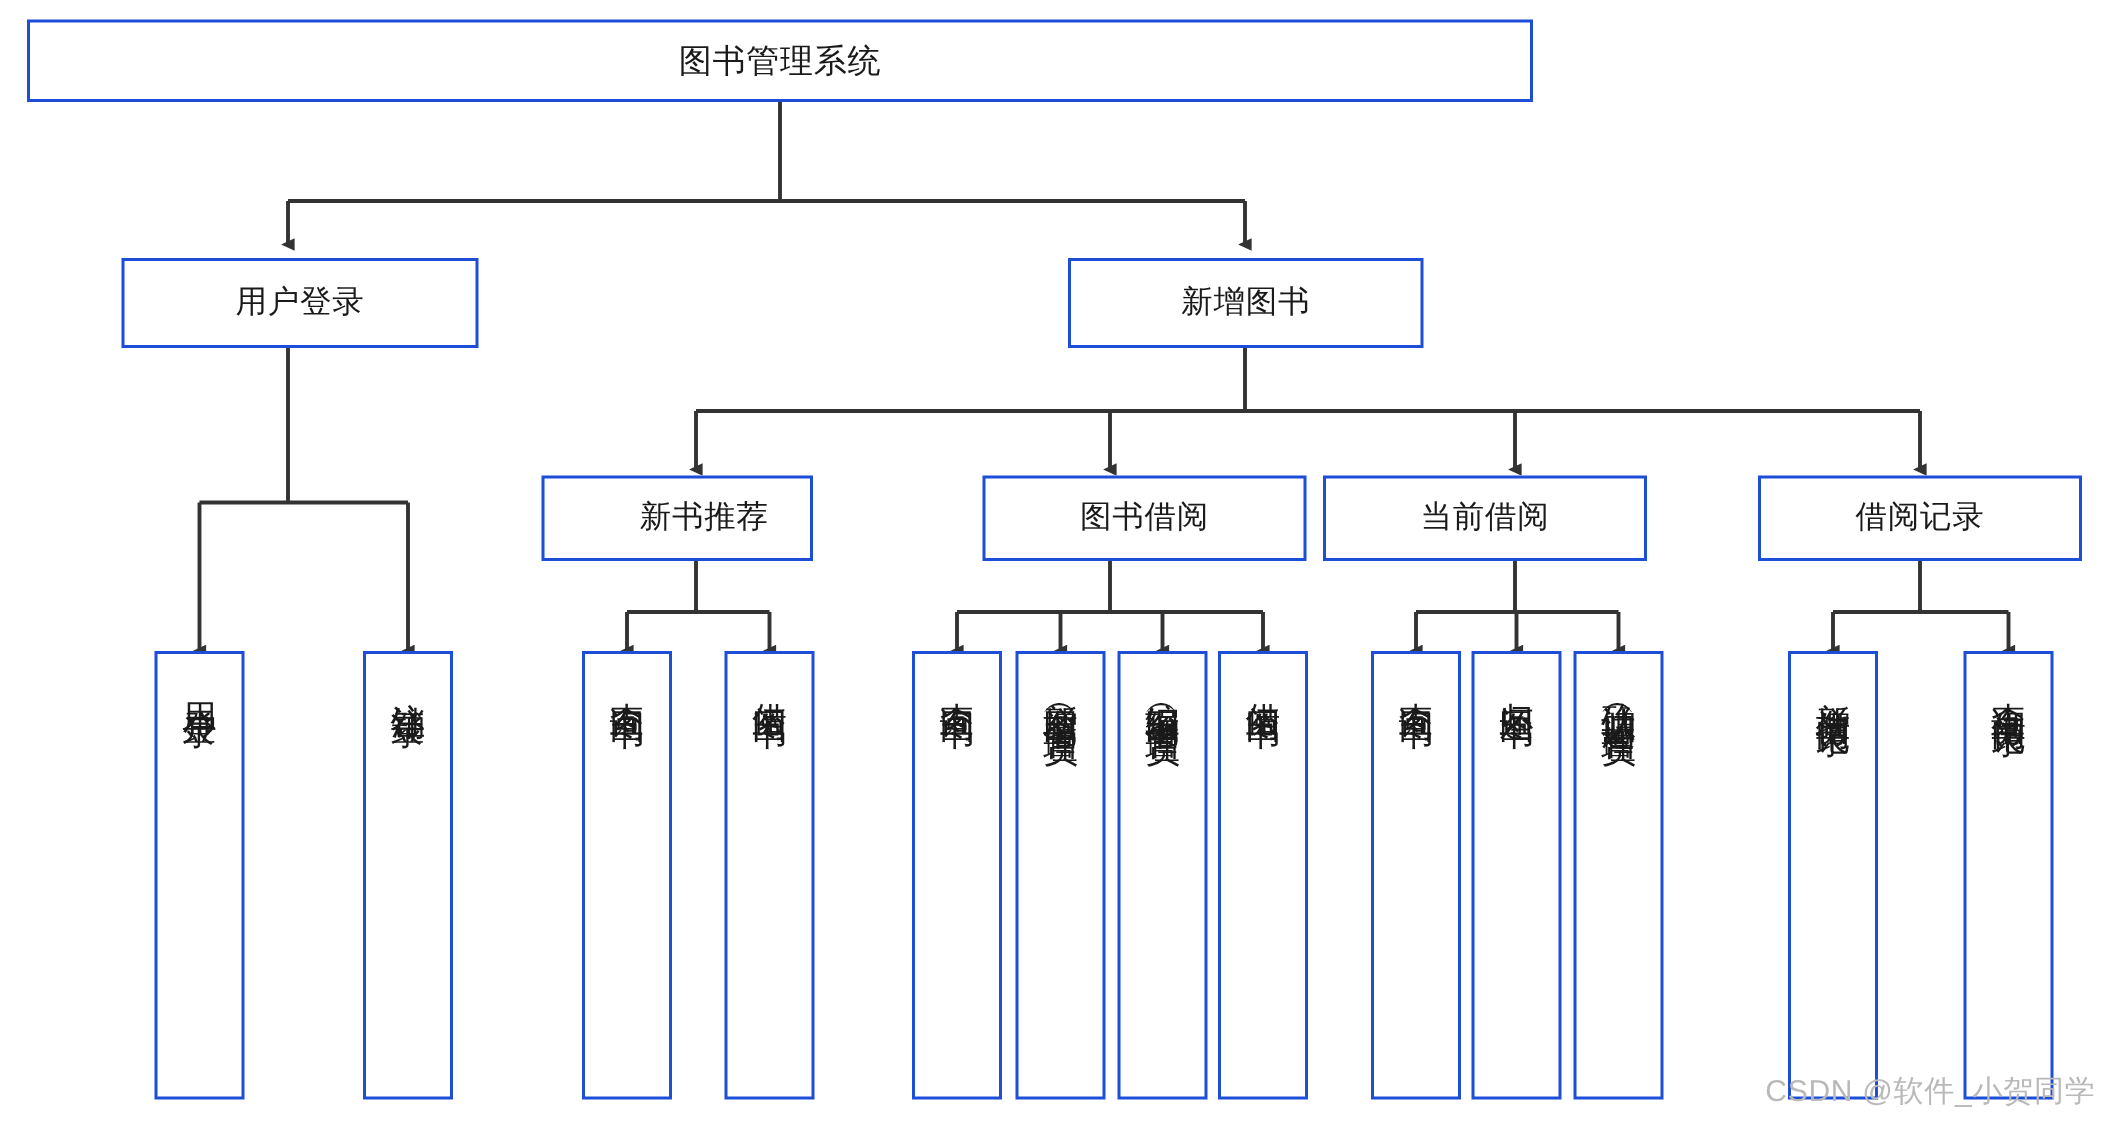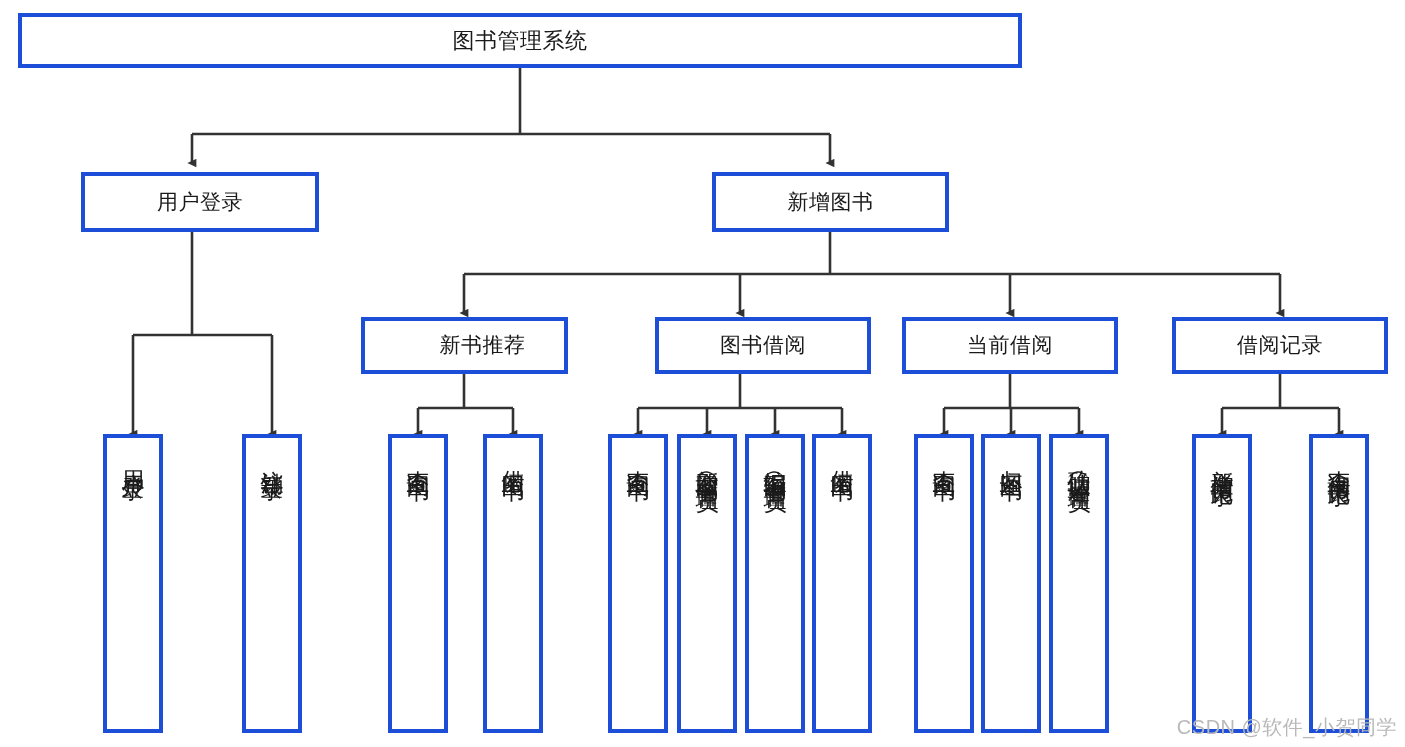--- a/index.html
+++ b/index.html
@@ -23,21 +23,21 @@
     left: 0;
     top: 0;
     width: 1405px;
     height: 747px;
     pointer-events: none;
   }
   .node {
     position: absolute;
     box-sizing: border-box;
     background: #ffffff;
-    border: 4px solid #1d4ed8;
+    border: 2px solid #1d4ed8;
     display: flex;
     align-items: center;
     justify-content: center;
     color: #1a1a1a;
   }
   .node .label {
     display: block;
     text-align: center;
     line-height: 1.18;
     white-space: pre;
@@ -130,27 +130,27 @@
     <span class="label">图书管理系统</span>
   </div>
 
   <div class="node horiz" style="left:81px; top:172px; width:238px; height:60px;">
     <span class="label">用户登录</span>
   </div>
   <div class="node horiz" style="left:712px; top:172px; width:237px; height:60px;">
     <span class="label">新增图书</span>
   </div>
 
-  <div class="node horiz" style="left:361px; top:317px; width:207px; height:57px;padding-left:36px;">
+  <div class="node horiz" style="left:361px; top:317px; width:181px; height:57px;padding-left:36px;">
     <span class="label">新书推荐</span>
   </div>
   <div class="node horiz" style="left:655px; top:317px; width:216px; height:57px;">
     <span class="label">图书借阅</span>
   </div>
-  <div class="node horiz" style="left:902px; top:317px; width:216px; height:57px;">
+  <div class="node horiz" style="left:882px; top:317px; width:216px; height:57px;">
     <span class="label">当前借阅</span>
   </div>
   <div class="node horiz" style="left:1172px; top:317px; width:216px; height:57px;">
     <span class="label">借阅记录</span>
   </div>
 
   <div class="node vert" style="left:103px; top:434px; width:60px; height:299px;">
     <span class="label">用户登录</span>
   </div>
   <div class="node vert" style="left:242px; top:434px; width:60px; height:299px;">

